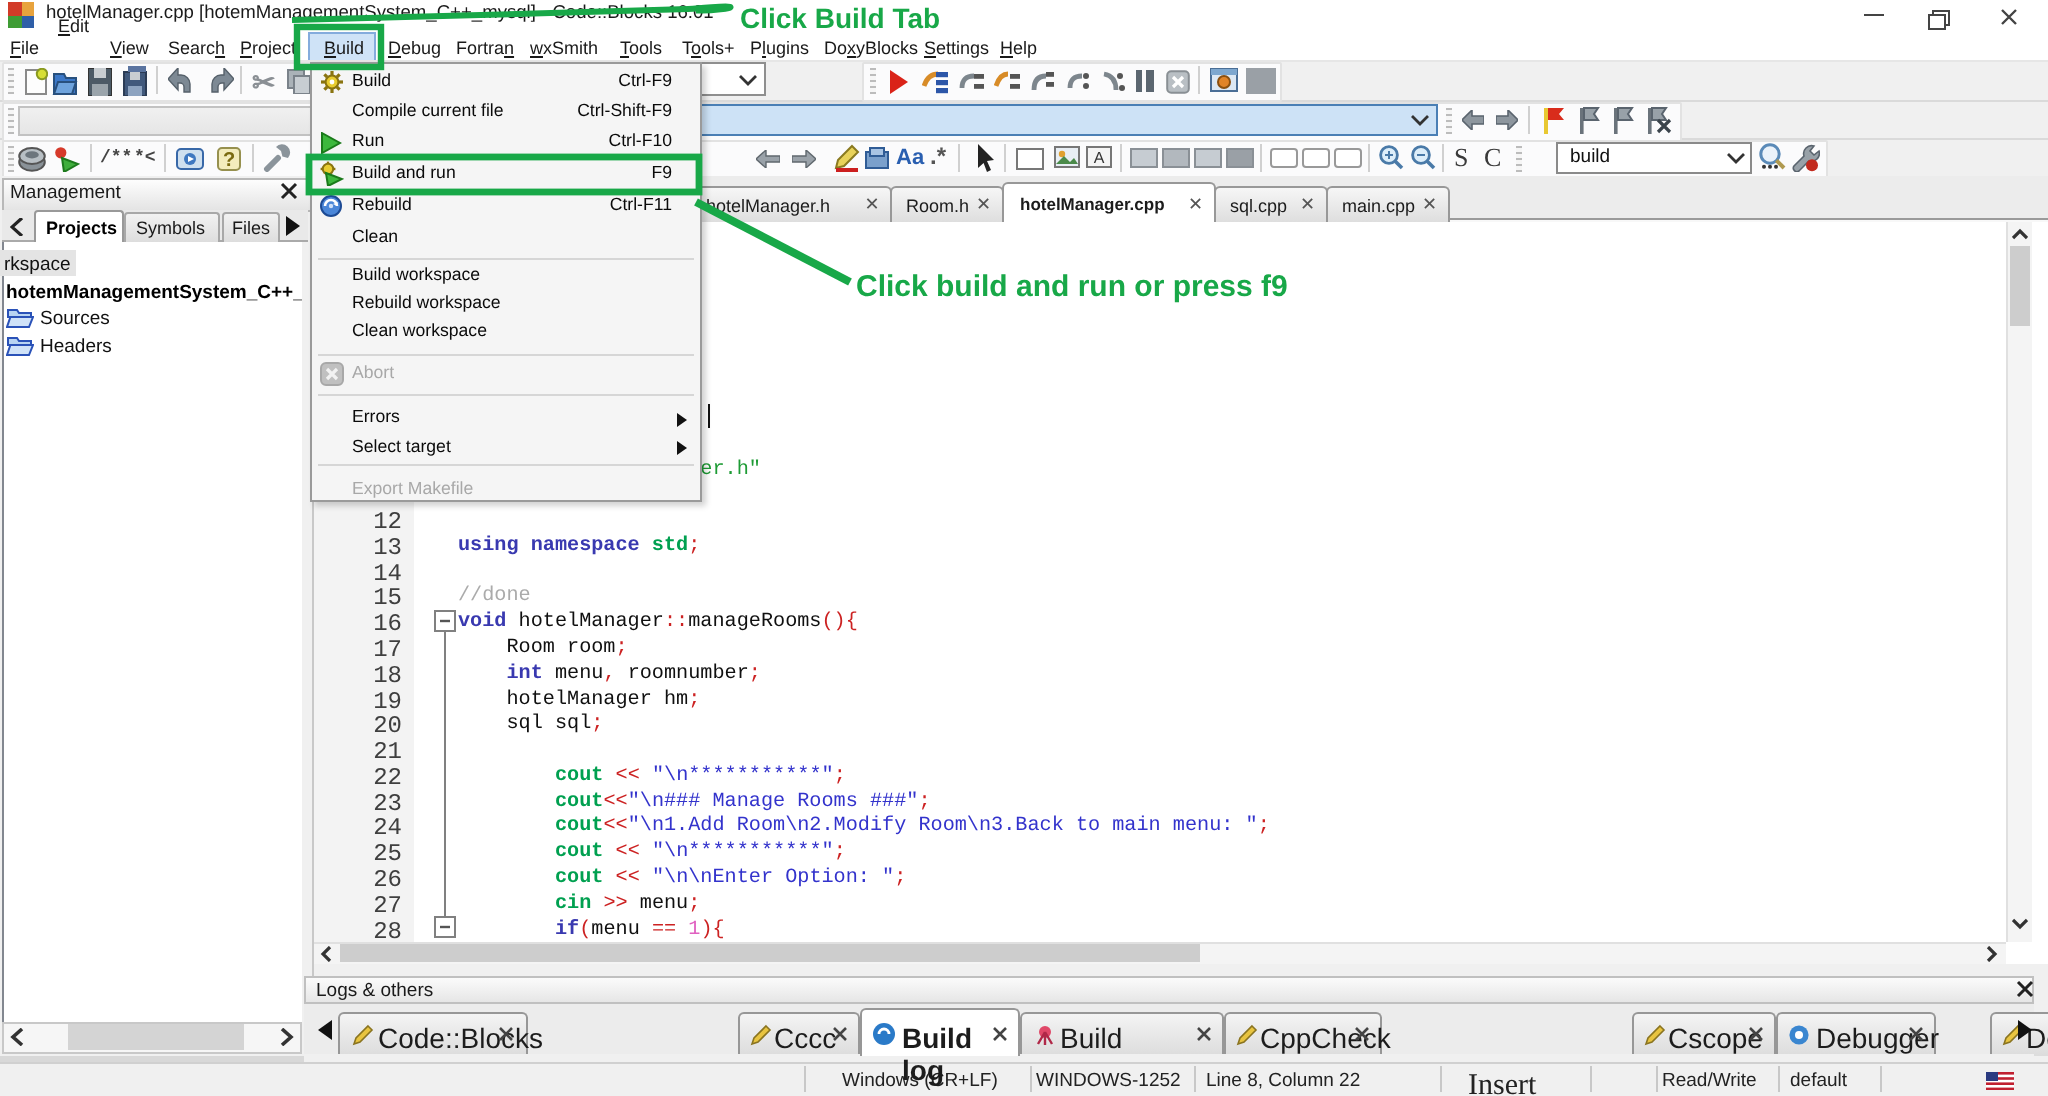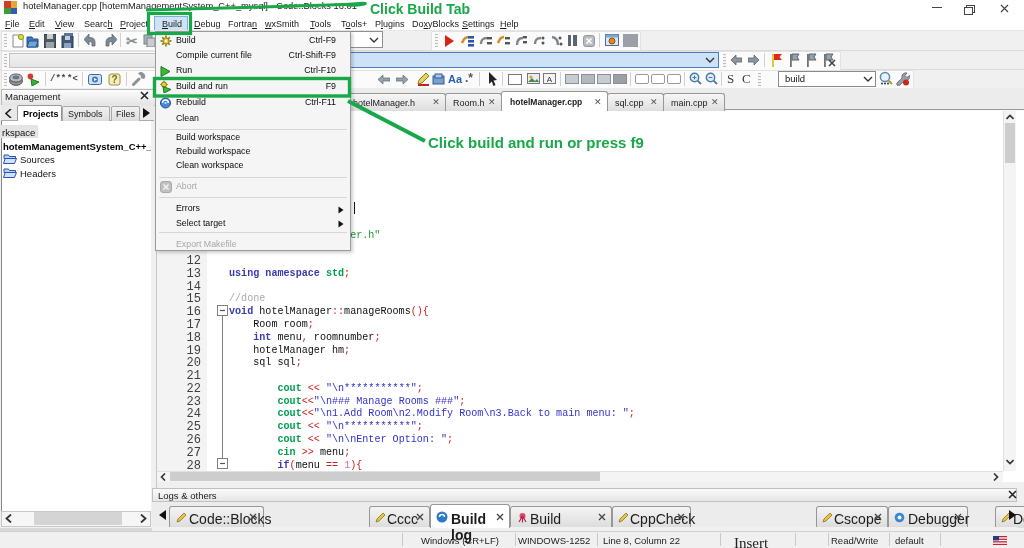--- a/index.html
+++ b/index.html
@@ -33,21 +33,21 @@
 <div class="abs t12" style="left:23px;top:1px;">hotelManager.cpp [hotemManagementSystem_C++_mysql] - Code::Blocks 16.01</div>
 <div class="abs" style="left:932px;top:7px;width:10px;height:1.4px;background:#444;"></div>
 <div class="abs" style="left:966px;top:5px;width:7px;height:6px;border:1.2px solid #444;background:#fff;"></div>
 <div class="abs" style="left:964px;top:7px;width:7px;height:6px;border:1.2px solid #444;background:#fff;"></div>
 <svg class="abs" style="left:1000px;top:4px;" width="9" height="9">
       <path d="M1 1 L8 8 M8 1 L1 8" stroke="#444" stroke-width="1.2"></path>
     </svg>
 
 <div class="abs" style="left:0;top:16px;width:1024px;height:14px;background:#fff;"></div>
 <div class="abs t11" style="left:5px;top:19px;"><u>F</u>ile</div>
-<div class="abs t11" style="left:29px;top:19px;text-align:center;"><u>E</u>dit</div>
+<div class="abs t11" style="left:29px;top:8px;text-align:center;"><u>E</u>dit</div>
 <div class="abs t11" style="left:55px;top:19px;"><u>V</u>iew</div>
 <div class="abs t11" style="left:84px;top:19px;">Searc<u>h</u></div>
 <div class="abs t11" style="left:120px;top:19px;"><u>P</u>roject</div>
 <div class="abs" style="left:154px;top:16px;width:34px;height:15px;background:#cfe3f7;border:1px solid #84acdd;box-sizing:border-box;"></div>
 <div class="abs t11" style="left:162px;top:19px;"><u>B</u>uild</div>
 <div class="abs t11" style="left:194px;top:19px;"><u>D</u>ebug</div>
 <div class="abs t11" style="left:228px;top:19px;">Fortra<u>n</u></div>
 <div class="abs t11" style="left:265px;top:19px;"><u>w</u>xSmith</div>
 <div class="abs t11" style="left:310px;top:19px;"><u>T</u>ools</div>
 <div class="abs t11" style="left:341px;top:19px;">T<u>o</u>ols+</div>

